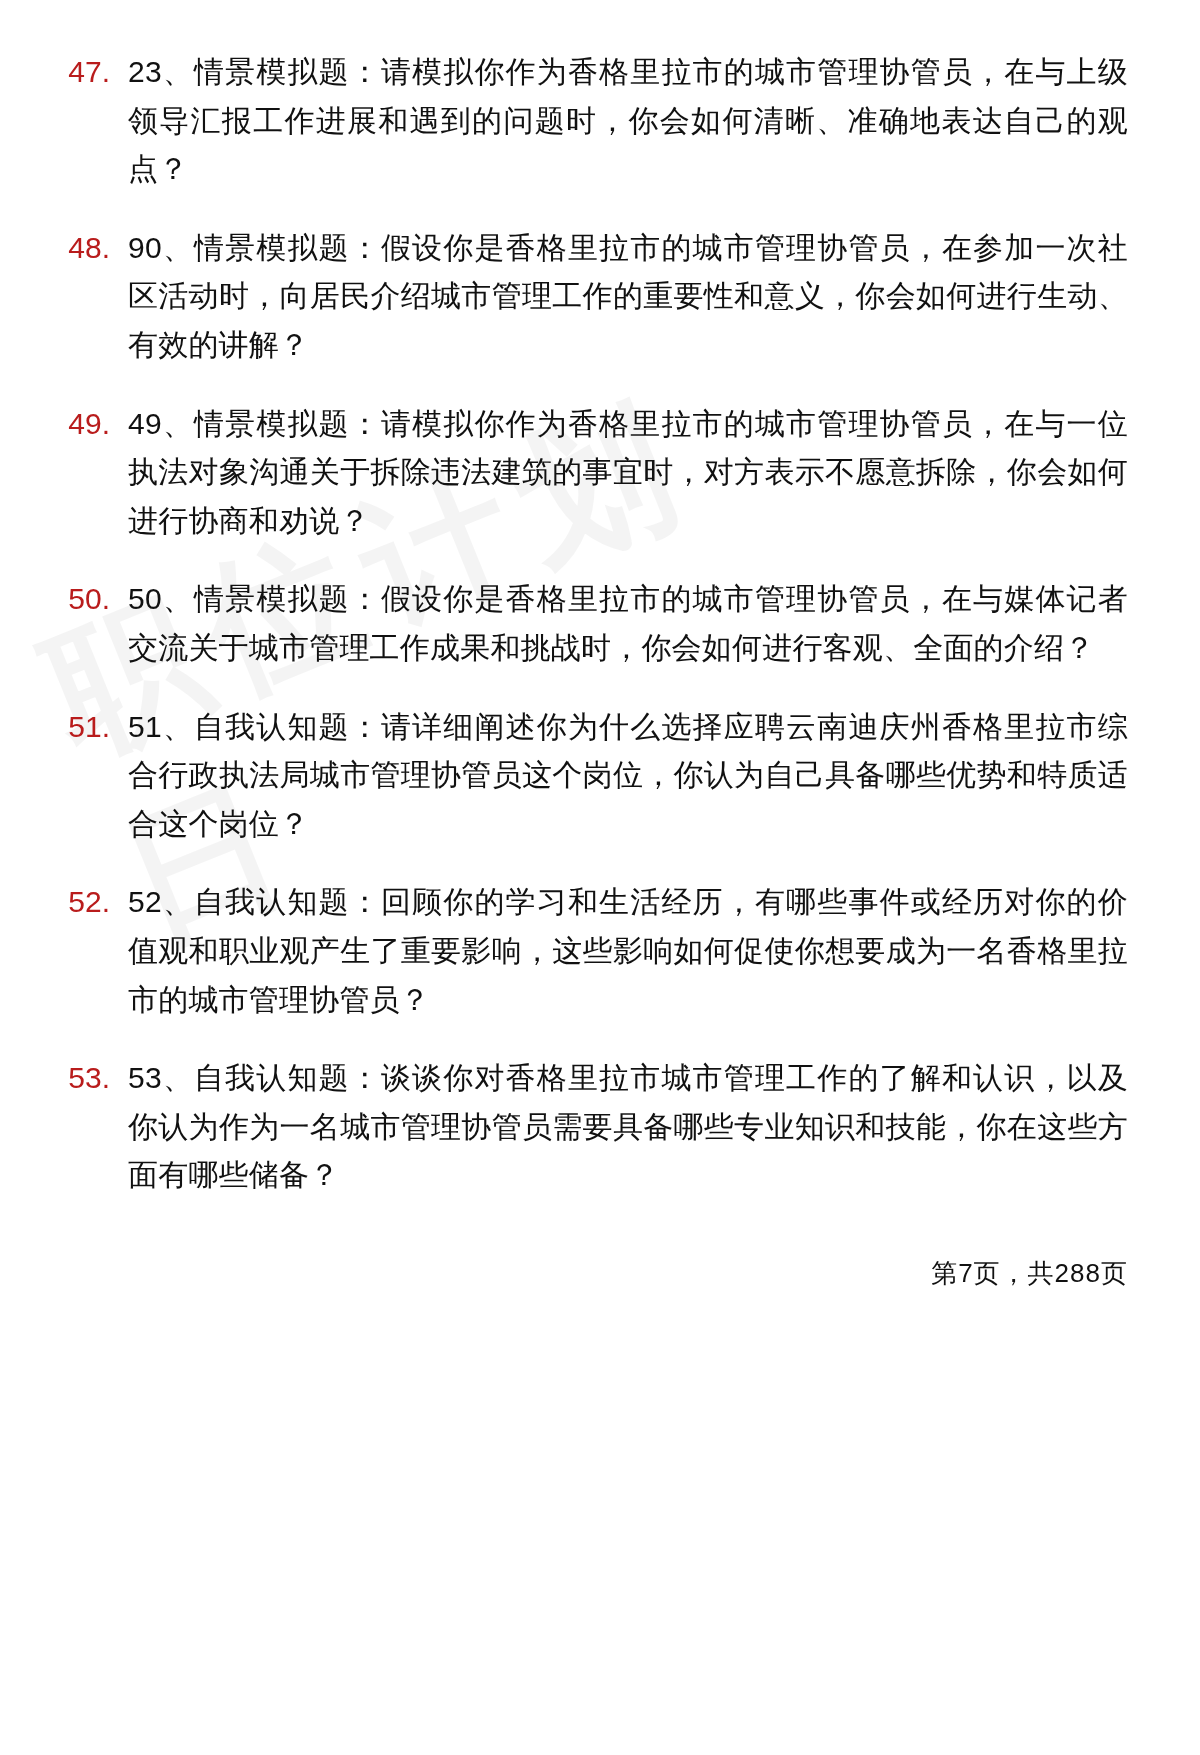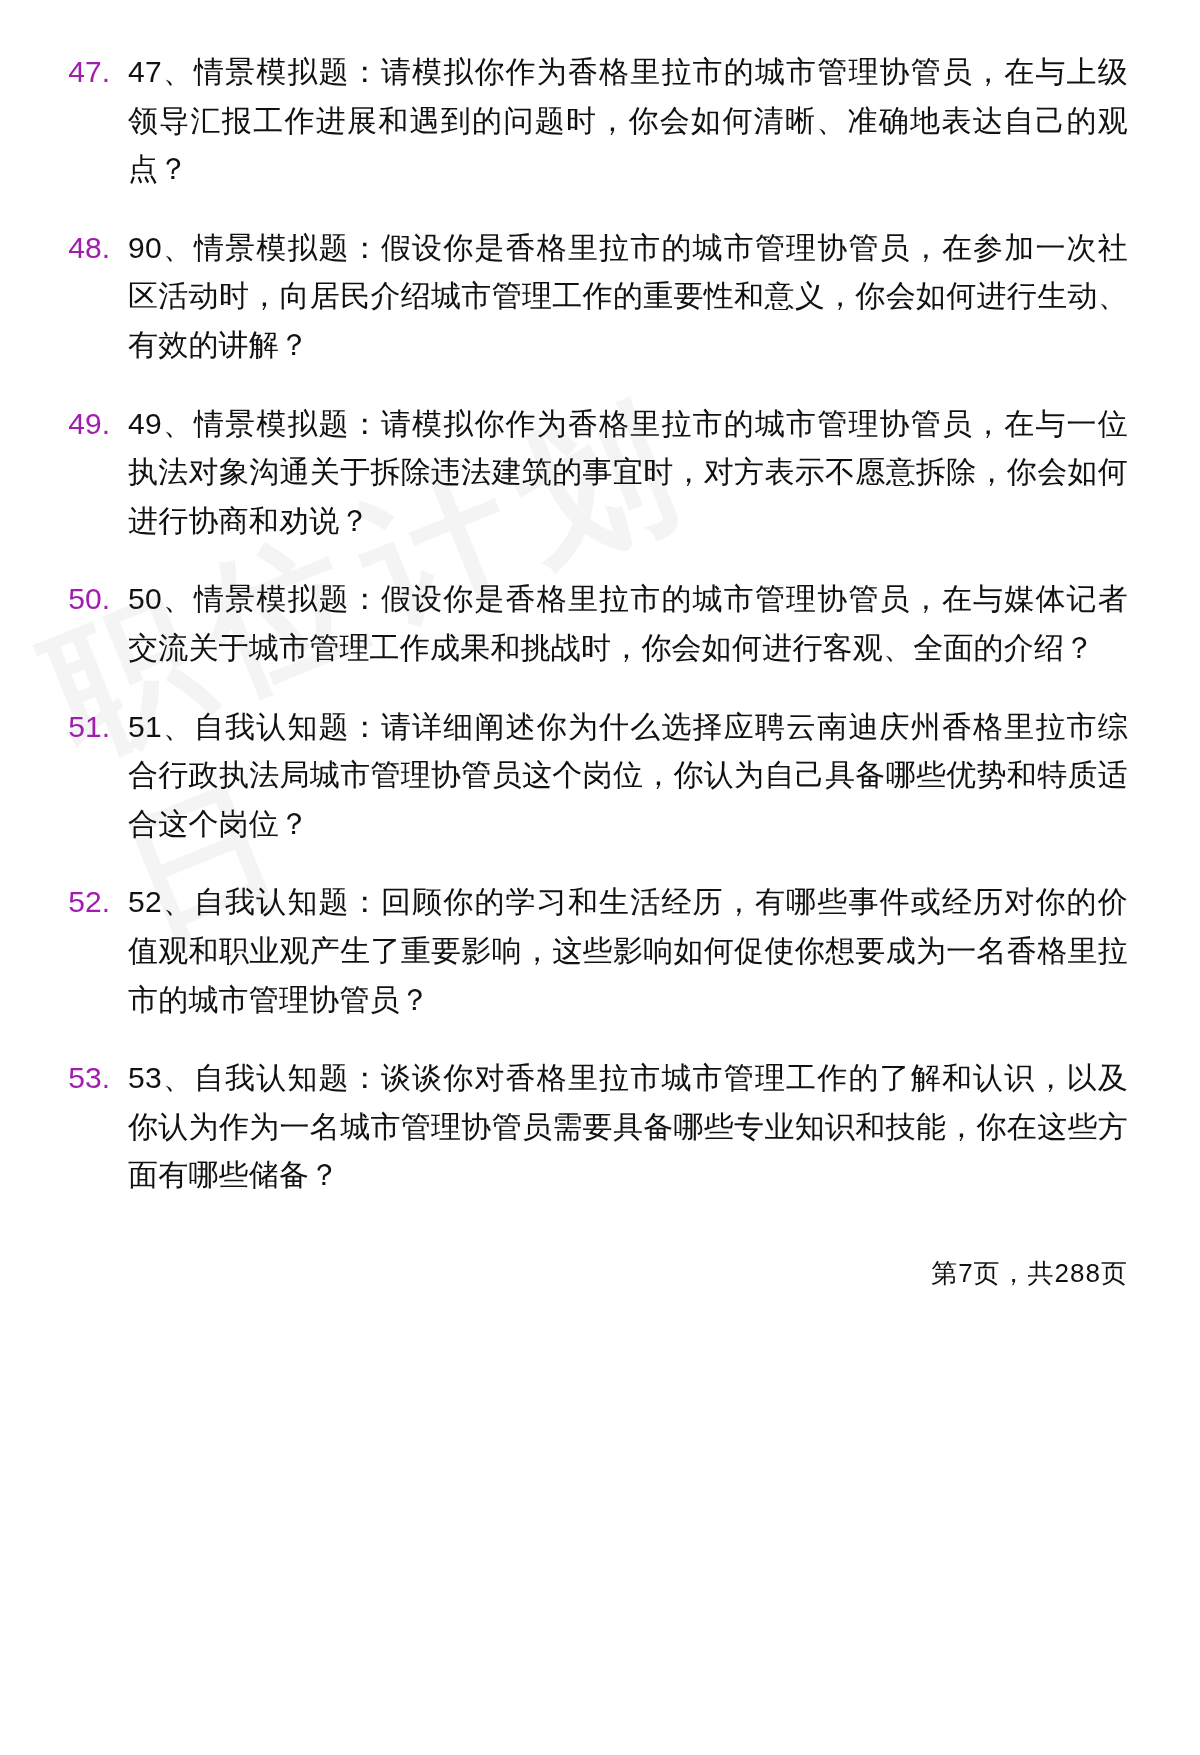--- a/index.html
+++ b/index.html
@@ -51,21 +51,21 @@
     display: flex;
     align-items: flex-start;
     margin-bottom: 30px;
   }
   .num {
     flex: 0 0 76px;
     text-align: right;
     padding-right: 18px;
     font-size: 30px;
     line-height: 1.62;
-    color: #a21caf;
+    color: #b91c1c;
     box-sizing: border-box;
   }
   .qtext {
     flex: 1 1 auto;
     font-size: 30px;
     line-height: 1.62;
     text-align: justify;
     text-justify: inter-ideograph;
     letter-spacing: 0.2px;
     color: #111;
@@ -85,21 +85,21 @@
 <body>
 
 <div class="page">
 
   <div class="watermark">职位计划 日</div>
 
   <div class="content">
     <ol class="qlist">
       <li>
         <div class="num">47.</div>
-        <div class="qtext">47、情景模拟题：请模拟你作为香格里拉市的城市管理协管员，在与上级领导汇报工作进展和遇到的问题时，你会如何清晰、准确地表达自己的观点？</div>
+        <div class="qtext">23、情景模拟题：请模拟你作为香格里拉市的城市管理协管员，在与上级领导汇报工作进展和遇到的问题时，你会如何清晰、准确地表达自己的观点？</div>
       </li>
       <li>
         <div class="num">48.</div>
         <div class="qtext">90、情景模拟题：假设你是香格里拉市的城市管理协管员，在参加一次社区活动时，向居民介绍城市管理工作的重要性和意义，你会如何进行生动、有效的讲解？</div>
       </li>
       <li>
         <div class="num">49.</div>
         <div class="qtext">49、情景模拟题：请模拟你作为香格里拉市的城市管理协管员，在与一位执法对象沟通关于拆除违法建筑的事宜时，对方表示不愿意拆除，你会如何进行协商和劝说？</div>
       </li>
       <li>

